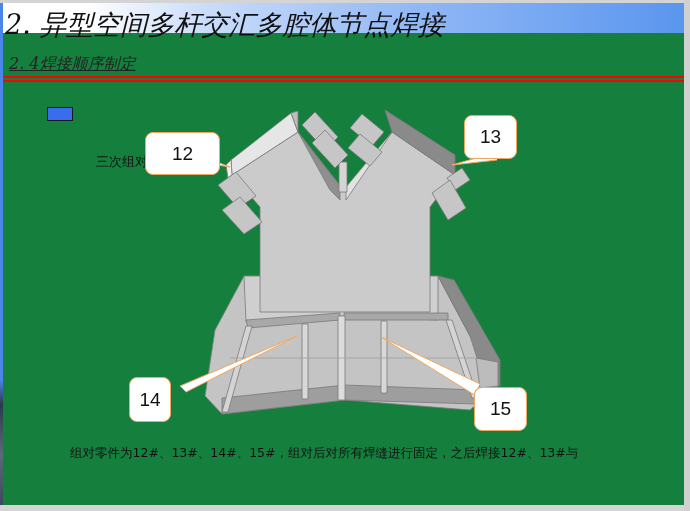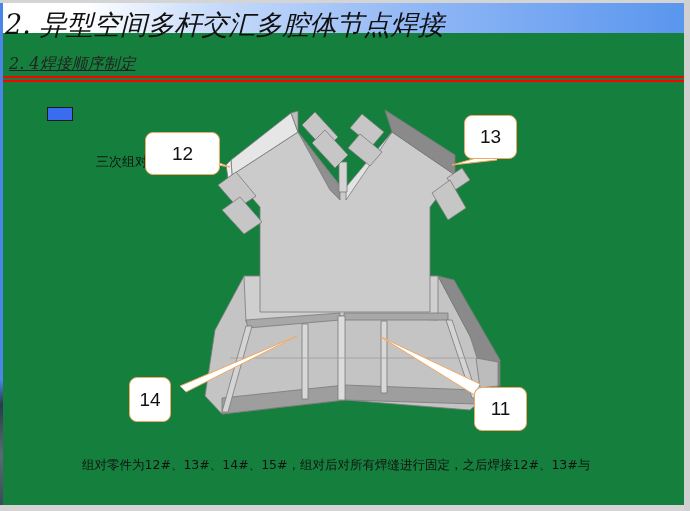--- a/index.html
+++ b/index.html
@@ -49,21 +49,21 @@
   .callout {
     position: absolute; background: #fff; border: 1.2px solid #f0a860; border-radius: 8px;
     box-sizing: border-box; display: flex; align-items: center; justify-content: center;
     font-family: "Liberation Sans", sans-serif; font-size: 19px; color: #111;
   }
   .figure { position: absolute; left: 0; top: 0; width: 690px; height: 511px; }
   .body-text {
     position: absolute; left: 28px; top: 438px; width: 640px;
     font-family: "DejaVu Sans", sans-serif; font-size: 12.5px; color: #111; line-height: 24px;
   }
-  .body-text p { margin: 12px; }
+  .body-text p { margin: 0; }
   .indent { text-indent: 42px; }
 </style>
 </head>
 <body>
 
 <div class="slide">
   <div class="header-band"></div>
   <div class="left-strip"></div>
   <div class="title">2. 异型空间多杆交汇多腔体节点焊接</div>
   <div class="subtitle">2. 4焊接顺序制定</div>
@@ -128,20 +128,20 @@
   <div class="callout" style="left:145px; top:129px; width:75px; height:43px;">
     <span>12</span>
   </div>
   <div class="callout" style="left:464px; top:112px; width:53px; height:44px;">
     <span>13</span>
   </div>
   <div class="callout" style="left:129px; top:374px; width:42px; height:45px;">
     <span>14</span>
   </div>
   <div class="callout" style="left:474px; top:384px; width:53px; height:44px;">
-    <span>11</span>
+    <span>15</span>
   </div>
 
   <div class="body-text">
     <p class="indent">组对零件为12#、13#、14#、15#，组对后对所有焊缝进行固定，之后焊接12#、13#与</p>
   </div>
 </div>
 <div class="right-shadow"></div>
 
 </body></html>

